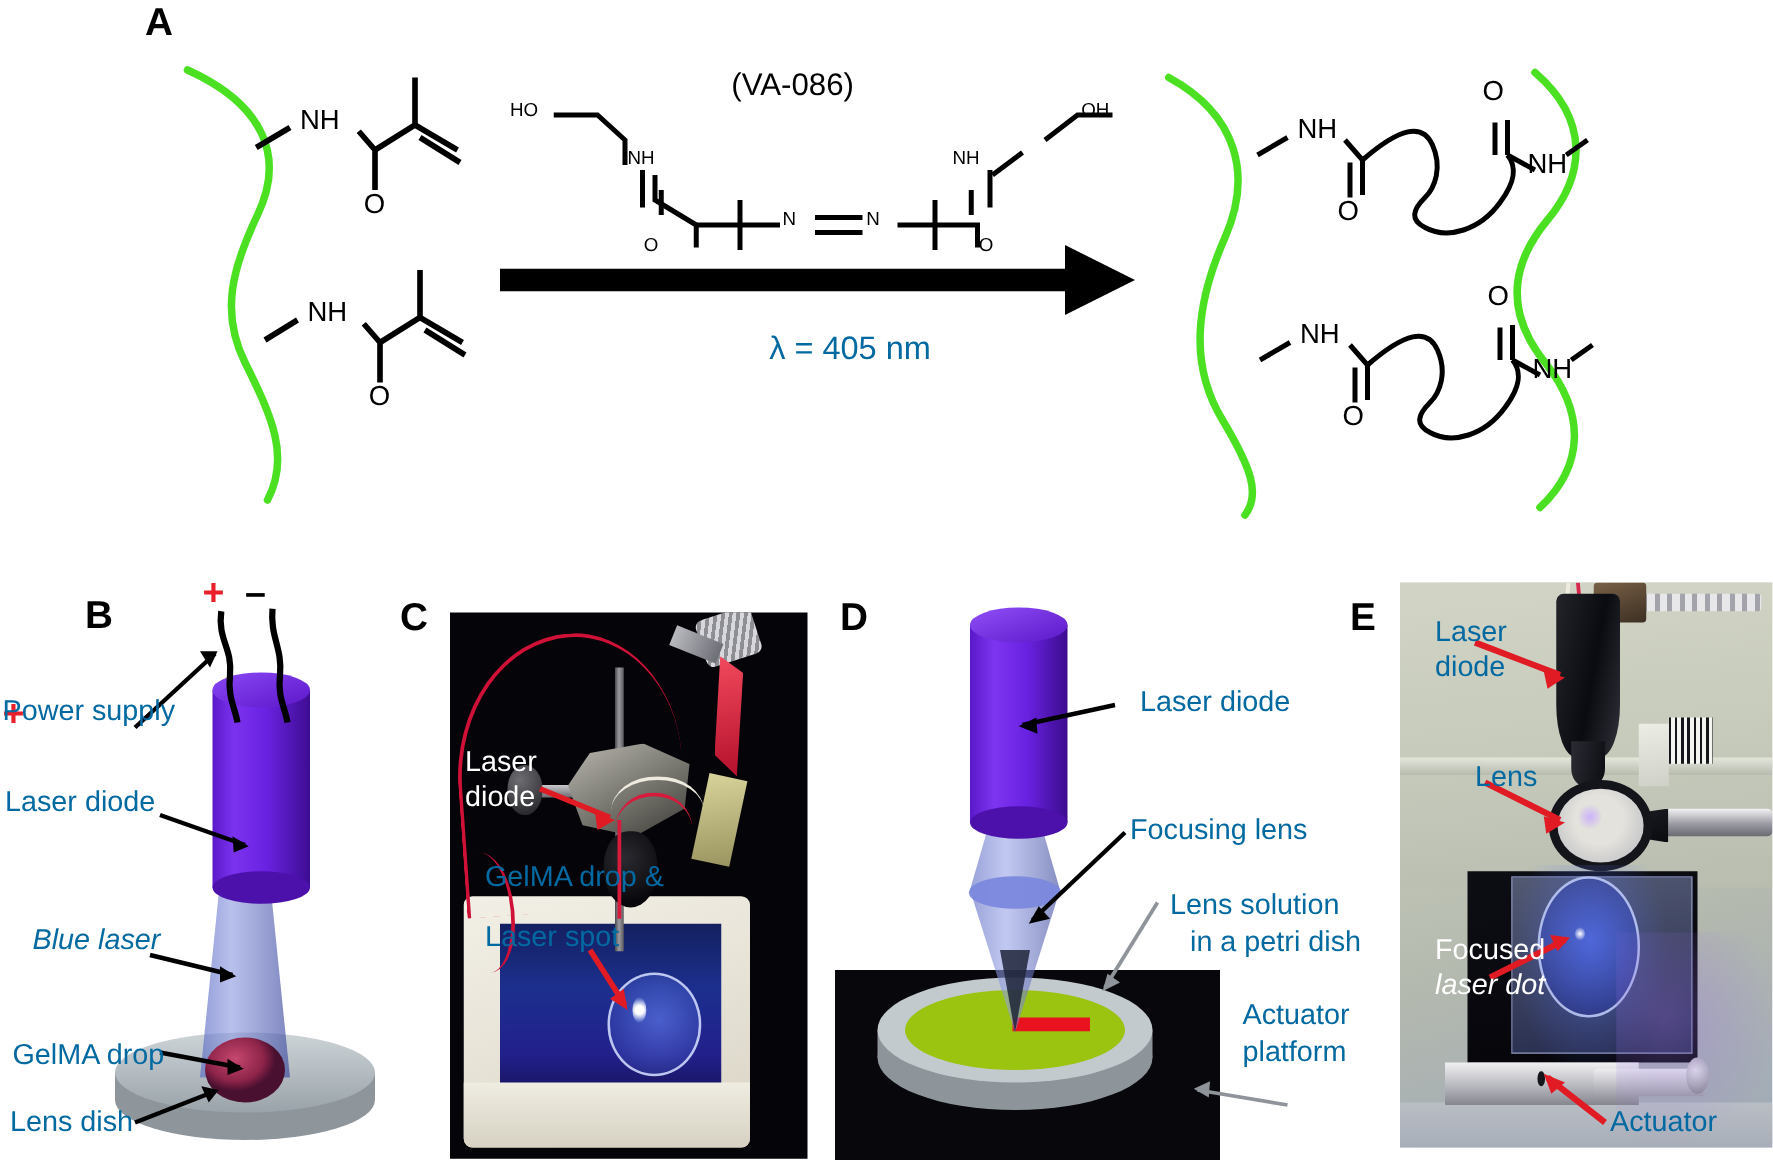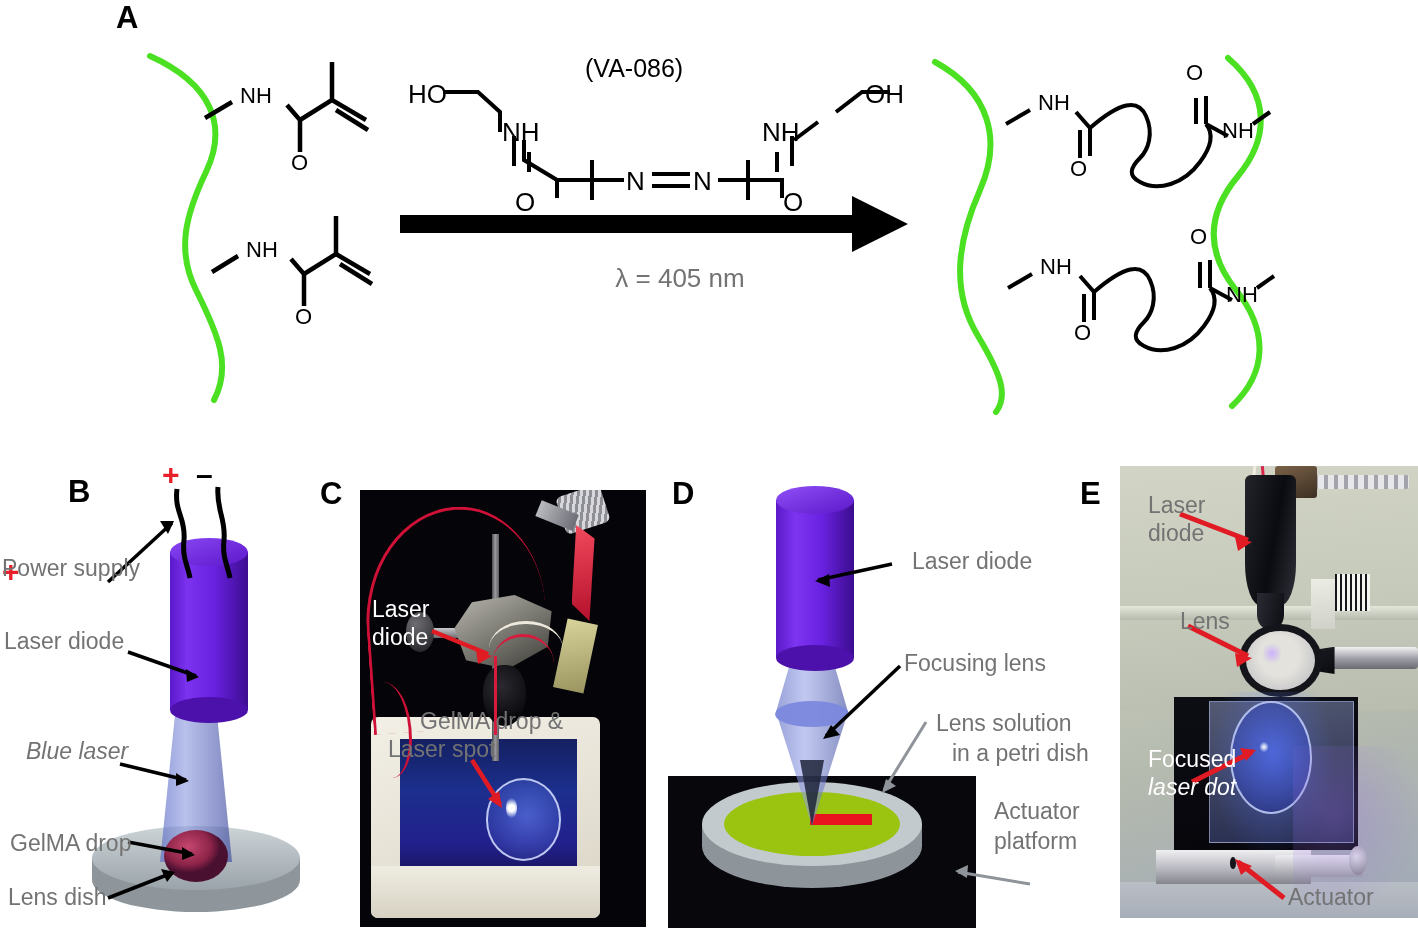--- a/index.html
+++ b/index.html
@@ -3,26 +3,26 @@
 <meta charset="utf-8">
 <style>
   html,body{margin:0;padding:0;background:#fff;}
   body{width:1418px;height:938px;position:relative;overflow:hidden;
        font-family:"Liberation Sans",sans-serif;color:#000;}
   .fig{position:absolute;inset:0;}
 
   .panel-letter{position:absolute;font-weight:bold;font-size:31px;line-height:1;
                 font-family:"Liberation Sans",sans-serif;color:#000;}
 
-  .lbl{position:absolute;font-size:23px;line-height:1.14;color:#737373;white-space:pre;}
+  .lbl{position:absolute;font-size:23px;line-height:1.14;color:#0369a1;white-space:pre;}
   .lbl.w{color:#fff;}
   .lbl.c{text-align:center;}
 
   .chem{position:absolute;font-size:22px;line-height:1;color:#000;white-space:pre;}
-  .chem.sm{font-size:26px;text-align:right;}
+  .chem.sm{font-size:15px;text-align:right;}
 
   svg{position:absolute;left:0;top:0;overflow:visible;}
 
   .photo{position:absolute;overflow:hidden;}
 
   
   .photoC{background:#050509;}
   .c-stand-base{position:absolute;left:4%;top:52%;width:80%;height:46%;
      background:linear-gradient(160deg,#f2efe6 0%,#e8e4d8 45%,#d8d3c4 100%);
      border-radius:7px;}
@@ -329,21 +329,21 @@
 
   <svg width="1418" height="938">
     <path d="M432 631 L 488 654" stroke="#e01b24" stroke-width="4.5" fill="none"></path>
     <polygon points="492,656 476,650 478,664" fill="#e01b24"></polygon>
     <path d="M472 760 L 500 804" stroke="#e01b24" stroke-width="4.5" fill="none"></path>
     <polygon points="502,808 499,791 488,799" fill="#e01b24"></polygon>
   </svg>
 
   <div class="lbl w" style="left:372px;top:596px;">Laser</div>
   <div class="lbl w" style="left:372px;top:624px;">diode</div>
-  <div class="lbl" style="left:388px;top:708px;margin-left:32px;">GelMA drop &amp;</div>
+  <div class="lbl" style="left:388px;top:688px;">GelMA drop &amp;</div>
   <div class="lbl" style="left:388px;top:736px;">Laser spot</div>
 
   <div class="panel-letter" style="left:672px;top:478px;">D</div>
 
   <svg width="1418" height="938">
     <defs>
       <linearGradient id="cylGradD" x1="0" y1="0" x2="1" y2="0">
         <stop offset="0%" stop-color="#5b18c9"></stop>
         <stop offset="25%" stop-color="#7d35f0"></stop>
         <stop offset="58%" stop-color="#6a22e2"></stop>

